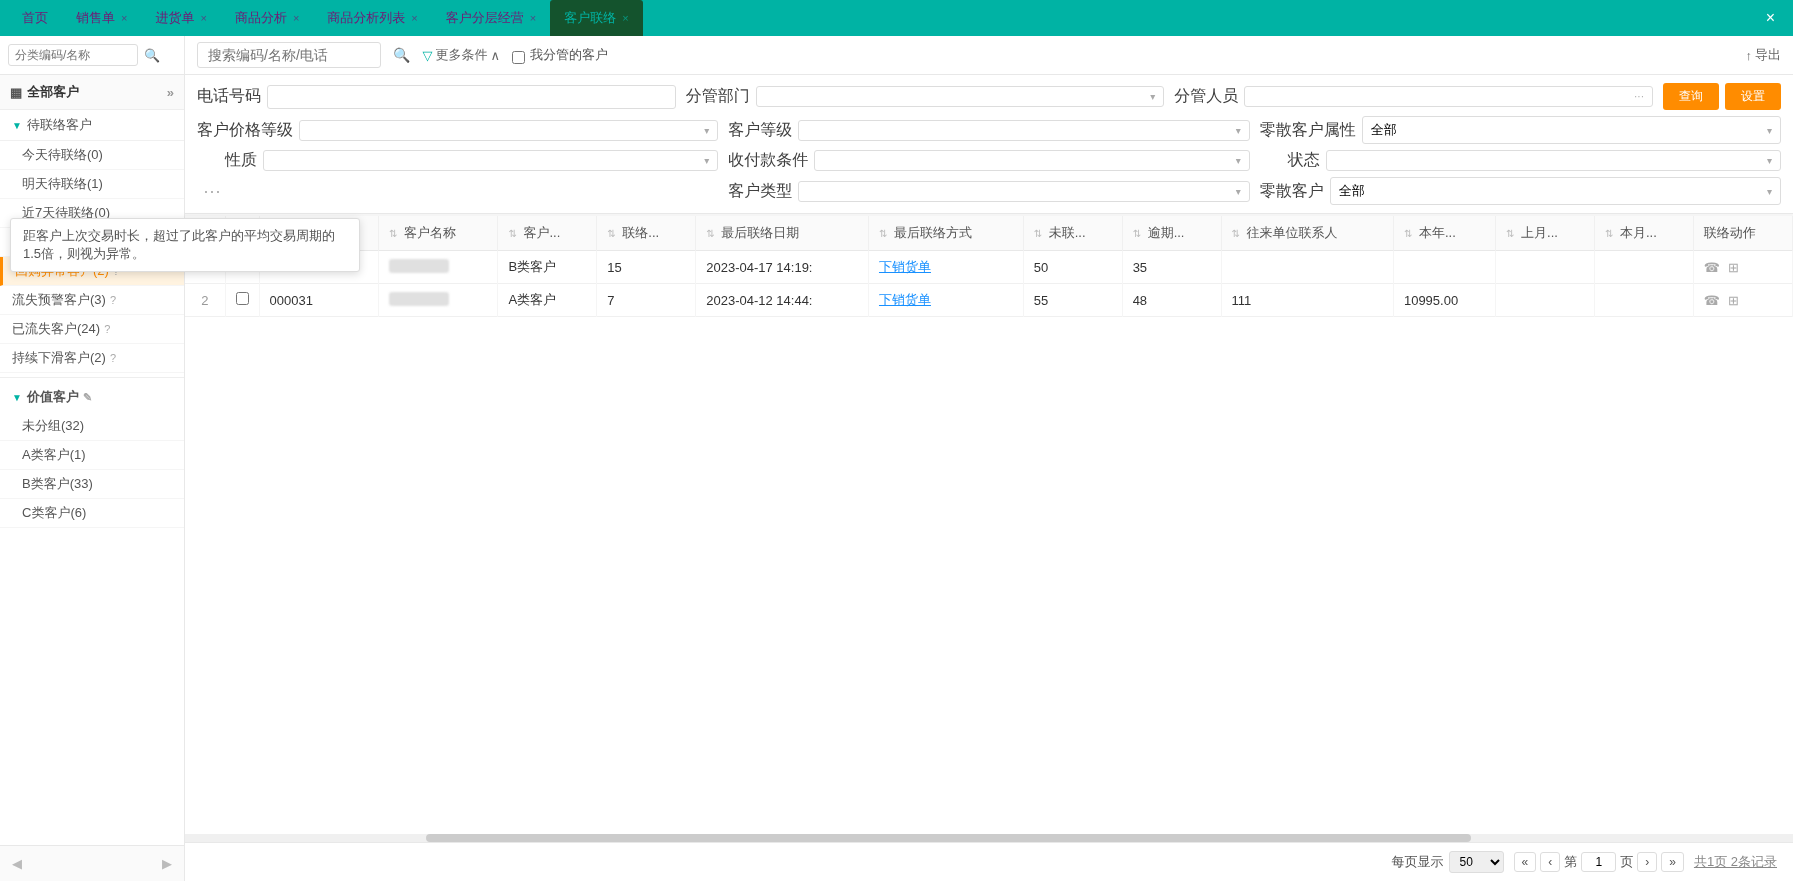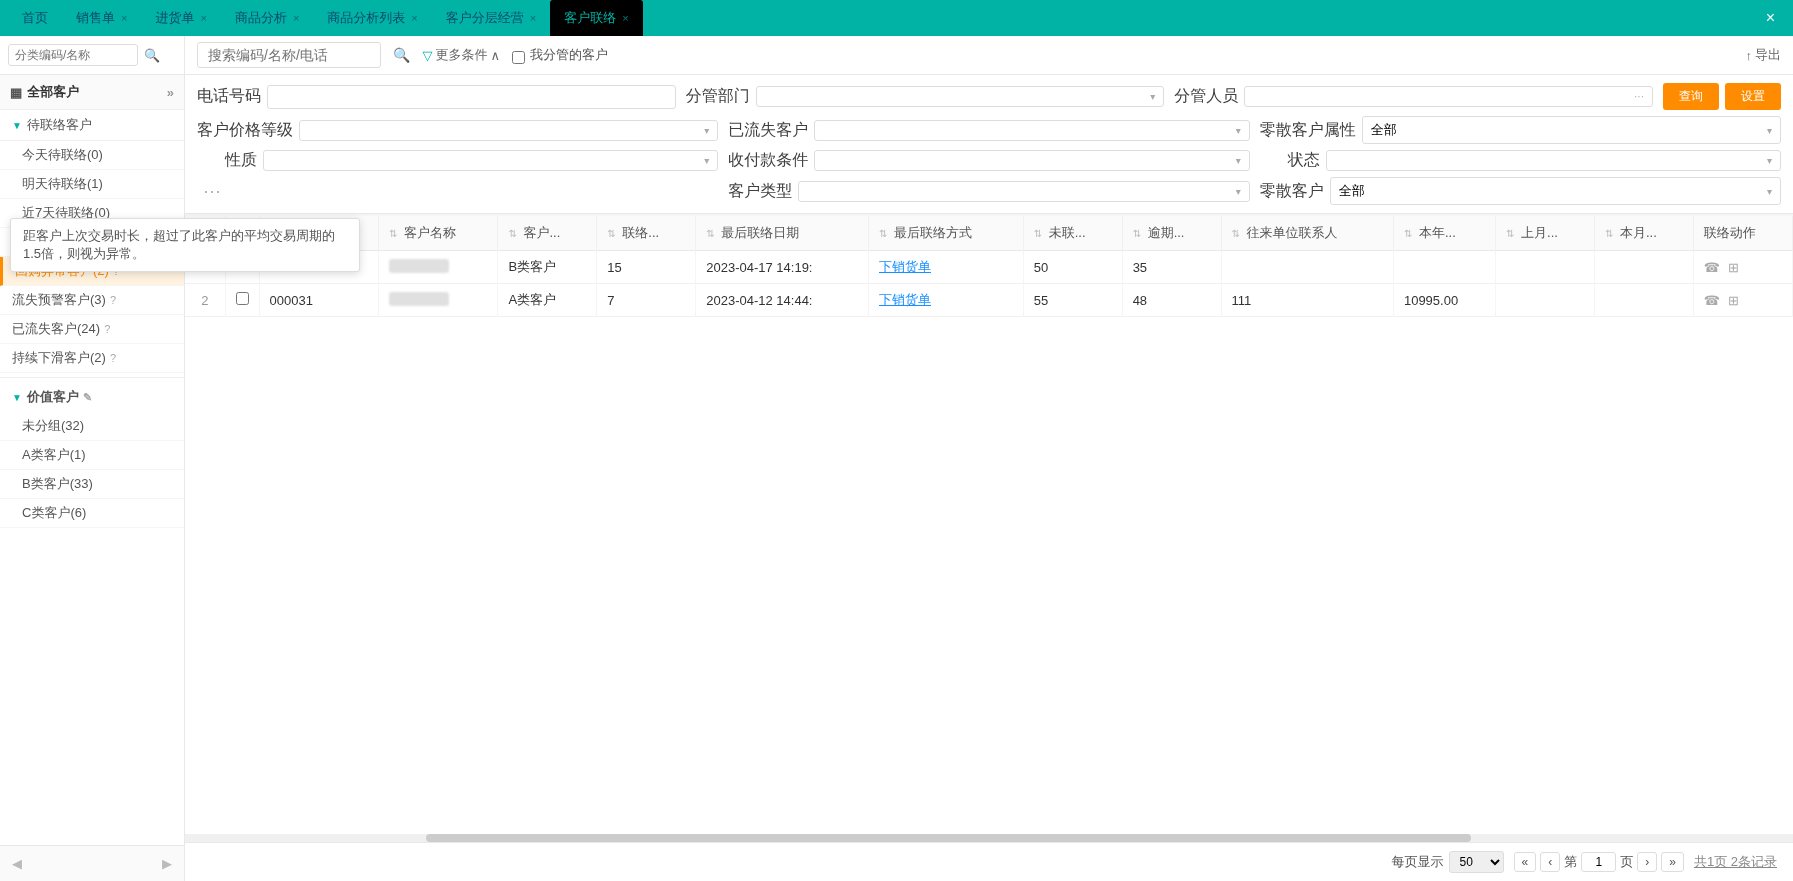--- a/index.html
+++ b/index.html
@@ -15,24 +15,24 @@
       color: white;
     }
     .top-nav .nav-item {
       padding: 0 14px;
       height: 36px;
       display: flex;
       align-items: center;
       cursor: pointer;
       white-space: nowrap;
       font-size: 13px;
-      color: #0c4a6e;
+      color: #701a75;
     }
     .top-nav .nav-item.active {
-      background: #000000;
+      background: #14532d;
       color: #00b3a4;
       border-radius: 3px 3px 0 0;
     }
     .top-nav .nav-item .close-x {
       margin-left: 6px;
       font-size: 11px;
       opacity: 0.7;
     }
     .top-nav-right {
       margin-left: auto;
@@ -589,21 +589,21 @@
 
       <div class="adv-filter-row">
         <div class="filter-field">
           <label>客户价格等级</label>
           <div class="dropdown" style="min-width:200px;">
             <span></span>
             <span class="chevron">▾</span>
           </div>
         </div>
         <div class="filter-field">
-          <label>已流失客户</label>
+          <label>客户等级</label>
           <div class="dropdown" style="min-width:200px;">
             <span></span>
             <span class="chevron">▾</span>
           </div>
         </div>
         <div class="filter-field">
           <label>零散客户属性</label>
           <div class="dropdown" style="min-width:180px;">
             <span>全部</span>
             <span class="chevron">▾</span>

